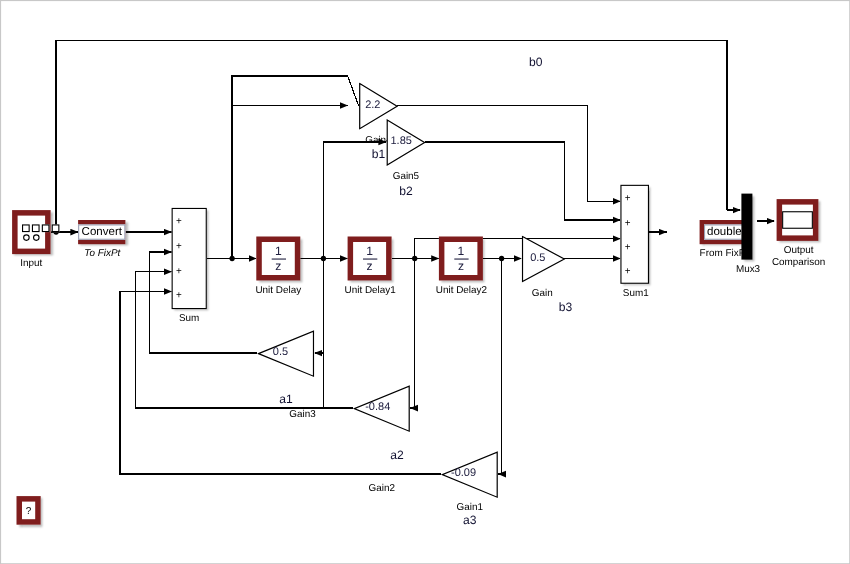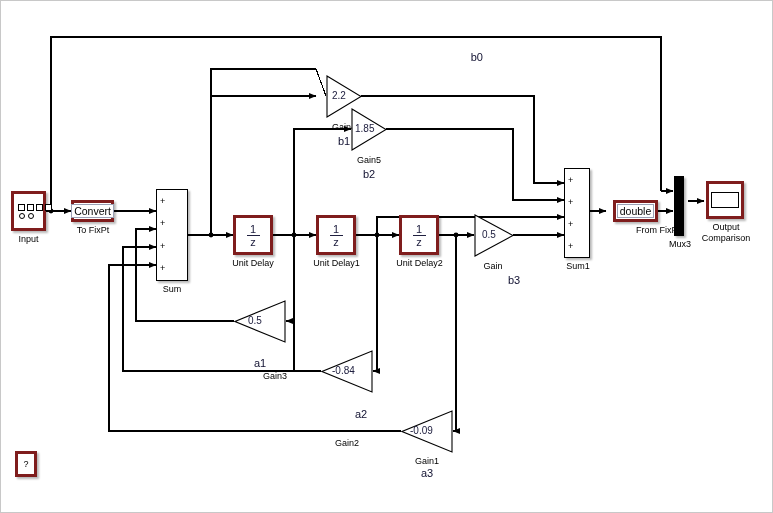--- a/index.html
+++ b/index.html
@@ -24,21 +24,21 @@
     width: 773px;
     height: 513px;
     pointer-events: none;
   }
   .blk {
     position: absolute;
     box-sizing: border-box;
   }
   .boxblk {
     background: #ffffff;
-    border: 3px solid #7f1d1d;
+    border: 5px solid #7f1d1d;
     box-shadow: 2px 2px 2px rgba(0,0,0,0.28);
     display: flex;
     align-items: center;
     justify-content: center;
   }
   .blabel {
     position: absolute;
     font-size: 9px;
     color: #000000;
     text-align: center;
@@ -212,40 +212,40 @@
     <g fill="#000000" stroke="none">
       <circle cx="50" cy="210" r="2.4"></circle>
       <circle cx="210" cy="234" r="2.4"></circle>
       <circle cx="293" cy="234" r="2.4"></circle>
       <circle cx="376" cy="234" r="2.4"></circle>
       <circle cx="455" cy="234" r="2.4"></circle>
     </g>
   </svg>
 
 
-  <div class="annot" style="left:442px; top:50px; width:40px;text-align:right;">b0</div>
+  <div class="annot" style="left:466px; top:50px; width:40px;">b0</div>
 
   <div class="blk boxblk inputicon" style="left:10px; top:190px; width:35px; height:40px;">
     <div class="sqrow">
       <div class="sq"></div>
         <div class="sq"></div>
         <div class="sq"></div>
         <div class="sq"></div>
     </div>
     <div class="zrow">
       <div class="zero"></div>
         <div class="zero"></div>
     </div>
   </div>
   <div class="blabel" style="left:0px; top:233px; width:55px;">Input</div>
 
   <div class="blk boxblk" style="left:70px; top:199px; width:43px; height:22px;">
     <span class="convtext">Convert</span>
   </div>
-  <div class="blabel" style="left:62px; top:224px; width:60px;">To FixPt</div>
+  <div class="blabel" style="left:62px; top:224px; width:60px;font-style:italic;">To FixPt</div>
 
   <div class="blk sumbox" style="left:155px; top:188px; width:32px; height:92px;">
     <span class="sumsign">+</span>
     <span class="sumsign">+</span>
     <span class="sumsign">+</span>
     <span class="sumsign">+</span>
   </div>
   <div class="blabel" style="left:146px; top:283px; width:50px;">Sum</div>
 
   <div class="blk boxblk udfrac" style="left:232px; top:214px; width:40px; height:40px;">
@@ -324,21 +324,21 @@
   <div class="annot" style="left:398px; top:466px; width:56px;">a3</div>
 
   <div class="blk sumbox" style="left:563px; top:167px; width:26px; height:90px;">
     <span class="sumsign">+</span>
     <span class="sumsign">+</span>
     <span class="sumsign">+</span>
     <span class="sumsign">+</span>
   </div>
   <div class="blabel" style="left:552px; top:260px; width:50px;">Sum1</div>
 
-  <div class="blk boxblk" style="left:612px; top:199px; width:45px; height:22px;">
+  <div class="blk boxblk" style="left:635px; top:199px; width:45px; height:22px;">
     <span class="convtext">double</span>
   </div>
   <div class="blabel" style="left:628px; top:224px; width:58px;">From FixPt</div>
 
   <div class="blk muxbar" style="left:673px; top:175px; width:10px; height:60px;"></div>
   <div class="blabel" style="left:660px; top:238px; width:38px;">Mux3</div>
 
   <div class="blk boxblk" style="left:705px; top:180px; width:38px; height:38px;">
     <div class="scopeinner"></div>
   </div>

